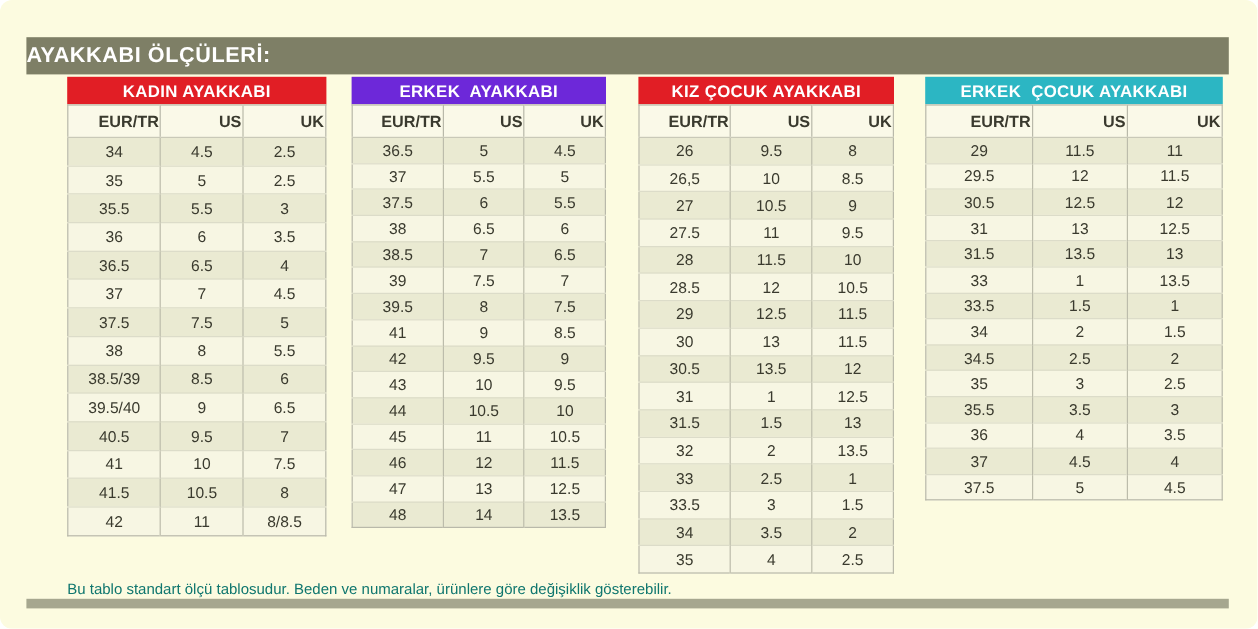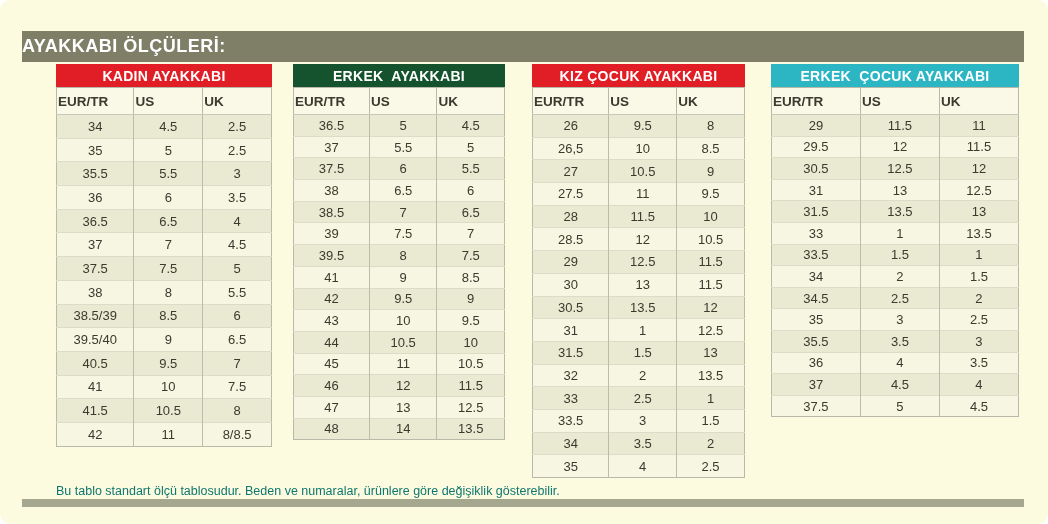--- a/index.html
+++ b/index.html
@@ -27,21 +27,21 @@
   }
   table.sizes{
     width:100%;border-collapse:collapse;table-layout:fixed;
     background:#f7f6e3;border:1px solid #b9b9aa;
   }
   table.sizes col.c0{width:36%;}
   table.sizes col.c1{width:32%;}
   table.sizes col.c2{width:32%;}
   table.sizes th{
     background:#faf9e8;color:#3a3a2e;font-size:13.5px;font-weight:bold;
-    height:24px;text-align:left;
+    height:24px;text-align:right;
     border-left:1px solid #b9b9aa;border-bottom:1px solid #c9c9b8;
   }
   table.sizes th:first-child{border-left:none;}
   table.sizes td{
     color:#3a3a2e;font-size:13px;text-align:center;
     border-left:1px solid #bcbcab;border-top:1px solid #dcdcc9;
     padding:0;
   }
   table.sizes td:first-child{border-left:none;}
   table.sizes tr:nth-child(odd) td{background:#eaead2;}
@@ -152,21 +152,21 @@
           <tr>
             <td>42</td>
             <td>11</td>
             <td>8/8.5</td>
           </tr>
         </tbody>
     </table>
   </div>
 
   <div class="size-table t1">
-    <div class="table-title" style="background: #14532d;">ERKEK  AYAKKABI</div>
+    <div class="table-title" style="background: #6d28d9;">ERKEK  AYAKKABI</div>
     <table class="sizes">
       <colgroup>
           <col class="c0">
           <col class="c1">
           <col class="c2">
         </colgroup>
       <thead>
           <tr>
             <th>EUR/TR</th>
             <th>US</th>

